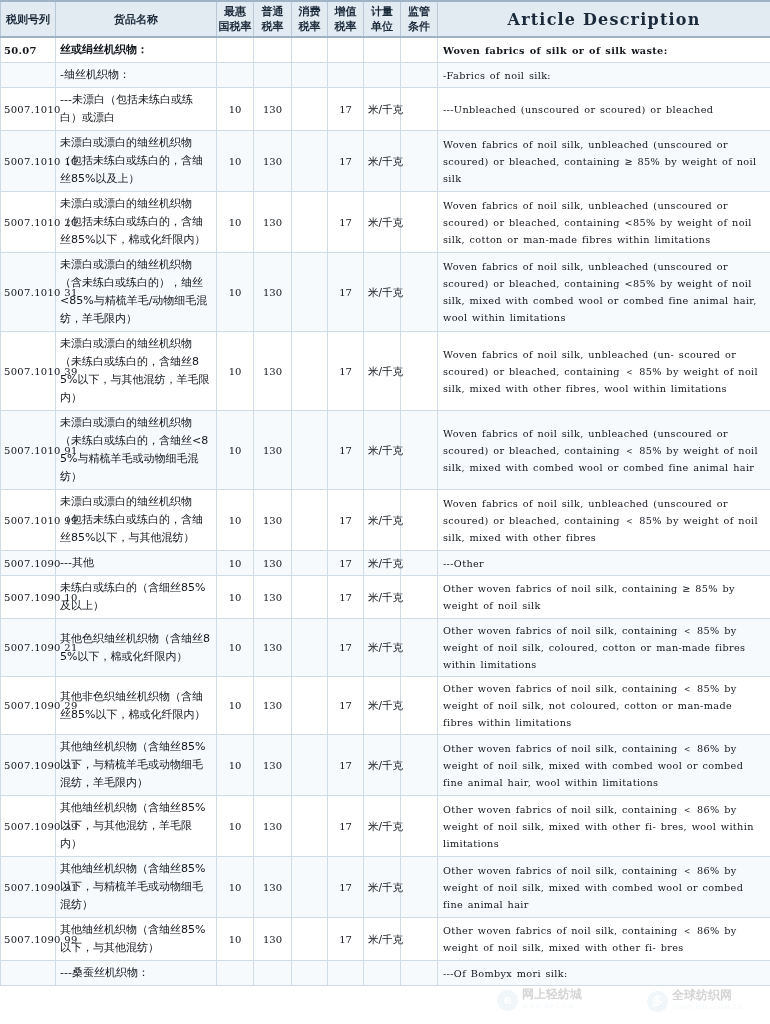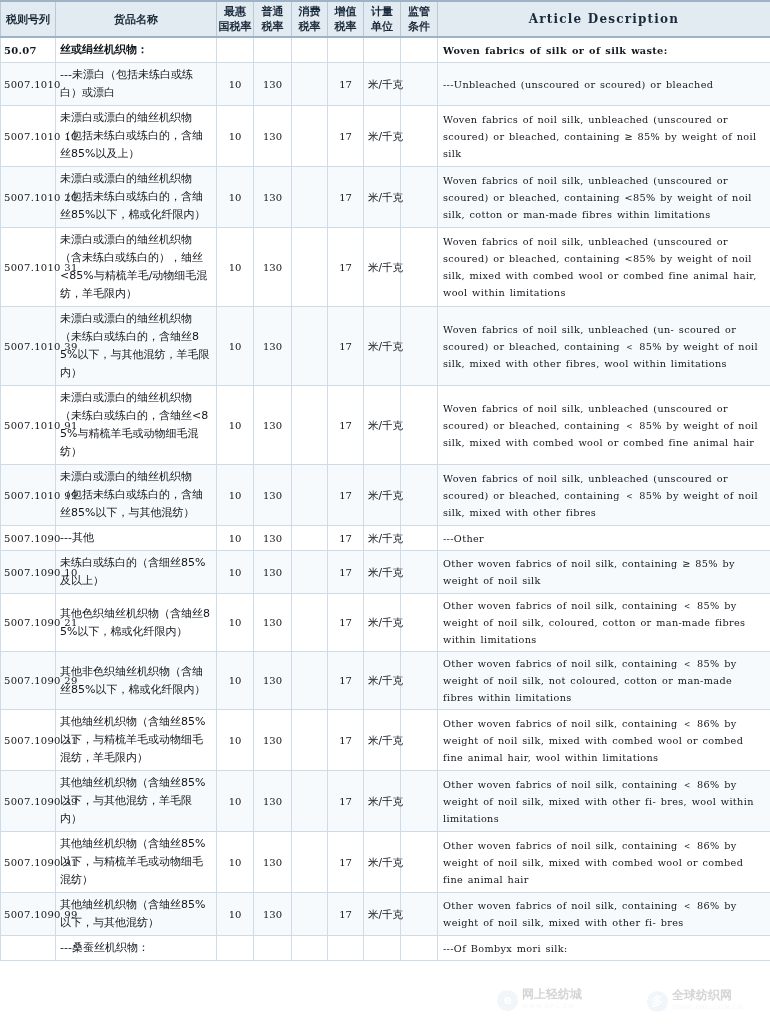--- a/index.html
+++ b/index.html
@@ -41,21 +41,21 @@
     font-size: 11px;
     line-height: 15px;
     padding: 2px 1px;
     text-align: center;
     vertical-align: middle;
     font-family: "DejaVu Sans", sans-serif;
     letter-spacing: 0px;
   }
   thead th.en-head {
     font-family: "DejaVu Serif", serif;
-    font-size: 12px;
+    font-size: 16px;
     letter-spacing: 1.2px;
     text-align: center;
   }
   thead th .hline { display: block; }
 
   tbody td {
     border: 1px solid #cfdbe6;
     font-size: 10.5px;
     line-height: 17px;
     vertical-align: middle;
@@ -182,20 +182,31 @@
       <tr>
         <td class="code bold">50.07</td>
         <td class="name bold">丝或绢丝机织物：</td>
         <td class="num"></td>
         <td class="num"></td>
         <td class="num"></td>
         <td class="num"></td>
         <td class="unit"></td>
         <td class="num"></td>
         <td class="desc bold">Woven fabrics of silk or of silk waste:</td>
+      </tr>
+      <tr>
+        <td class="code"></td>
+        <td class="name">-䌷丝机织物：</td>
+        <td class="num"></td>
+        <td class="num"></td>
+        <td class="num"></td>
+        <td class="num"></td>
+        <td class="unit"></td>
+        <td class="num"></td>
+        <td class="desc">-Fabrics of noil silk:</td>
       </tr>
       <tr>
         <td class="code">5007.1010</td>
         <td class="name">---未漂白（包括未练白或练白）或漂白</td>
         <td class="num">10</td>
         <td class="num">130</td>
         <td class="num"></td>
         <td class="num">17</td>
         <td class="unit">米/千克</td>
         <td class="num"></td>

